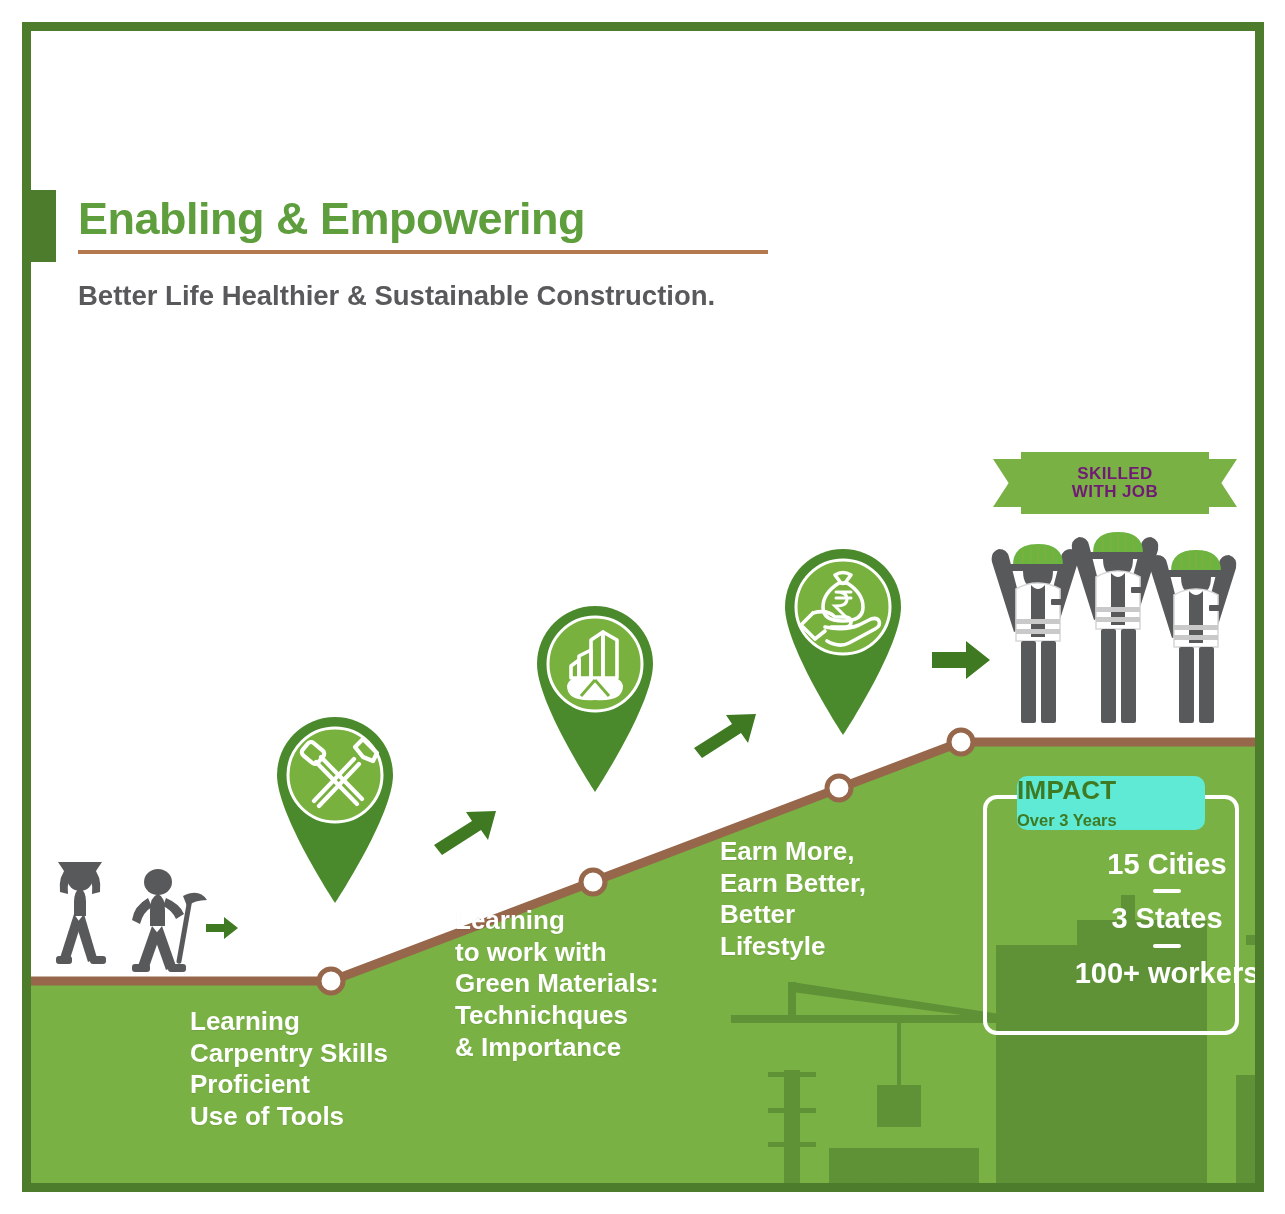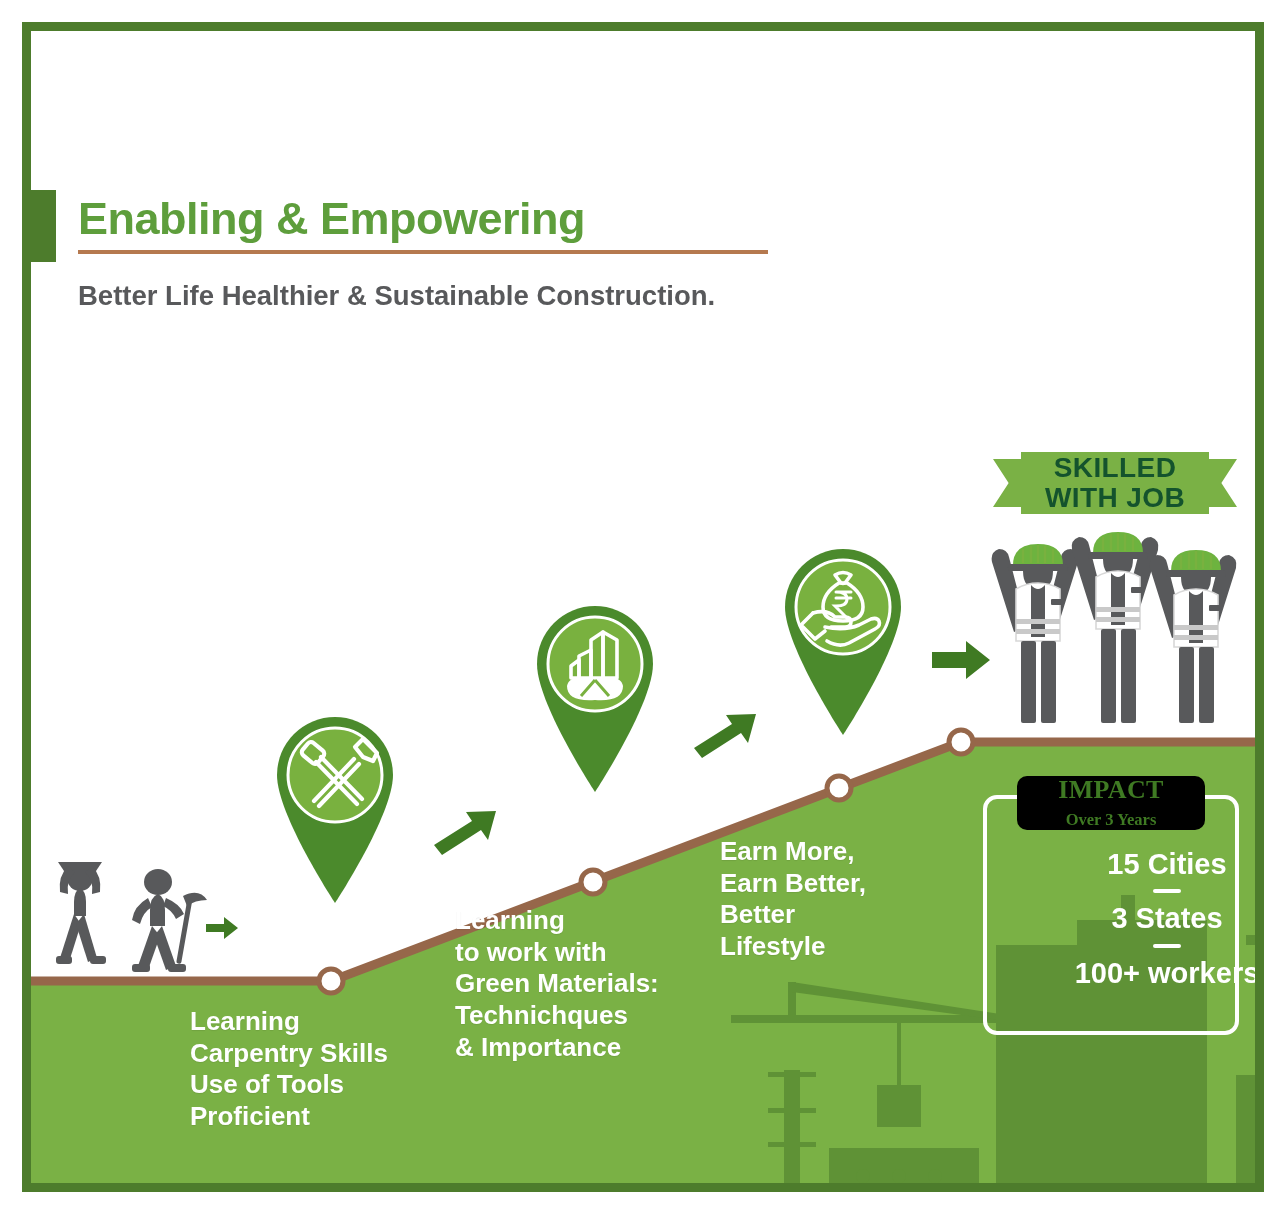--- a/index.html
+++ b/index.html
@@ -89,22 +89,22 @@
     left: 28px; top: 0;
     width: 188px; height: 62px;
     background: #7ab145;
     display: flex;
     flex-direction: column;
     align-items: center;
     justify-content: center;
     line-height: 1.08;
   }
   .ribbon-body span {
-    color: #14532d;
-    font-size: 28px;
+    color: #701a75;
+    font-size: 17px;
     font-weight: bold;
     letter-spacing: 0.4px;
   }
   .ribbon-tail {
     position: absolute;
     top: 7px;
     width: 34px; height: 48px;
     background: #7ab145;
   }
   .ribbon-tail.left  { left: 0;  clip-path: polygon(0 0, 100% 0, 100% 100%, 0 100%, 46% 50%); }
@@ -145,29 +145,27 @@
     left: 983px; top: 795px;
     width: 256px; height: 240px;
     border: 4px solid #ffffff;
     border-radius: 14px;
     z-index: 22;
   }
   .impact-badge {
     position: absolute;
     left: 1017px; top: 776px;
     width: 188px; height: 54px;
-    background: #000000;
+    background: #5eead4;
     border-radius: 10px;
     z-index: 24;
     display: flex;
     flex-direction: column;
-    align-items: center;
     justify-content: center;
     line-height: 1.02;
-    font-family: Liberation Serif, serif;
   }
   .impact-badge .t1 { font-size: 26px; font-weight: bold; color: #3f7a23; letter-spacing: .3px; }
   .impact-badge .t2 { font-size: 16.5px; font-weight: bold; color: #3f7a23; margin-top: 9px; }
   .impact-rows {
     position: absolute;
     left: 1039px; top: 848px;
     width: 256px;
     z-index: 23;
     display: flex;
     flex-direction: column;
@@ -454,22 +452,22 @@
       <rect x="41" y="102" width="44" height="5" fill="#c9c9c9"></rect>
       <rect x="76" y="72" width="11" height="6" rx="1" fill="#58595b"></rect>
       <rect x="46" y="114" width="15" height="76" rx="2" fill="#58595b"></rect>
       <rect x="66" y="114" width="15" height="76" rx="2" fill="#58595b"></rect>
     </g>
   </svg>
 
   <div class="caption" id="cap1">
     <span>Learning</span>
     <span>Carpentry Skills</span>
+    <span>Proficient</span>
     <span>Use of Tools</span>
-    <span>Proficient</span>
   </div>
 
   <div class="caption" id="cap2">
     <span>Learning</span>
     <span>to work with</span>
     <span>Green Materials:</span>
     <span>Technichques</span>
     <span>&amp; Importance</span>
   </div>
 

